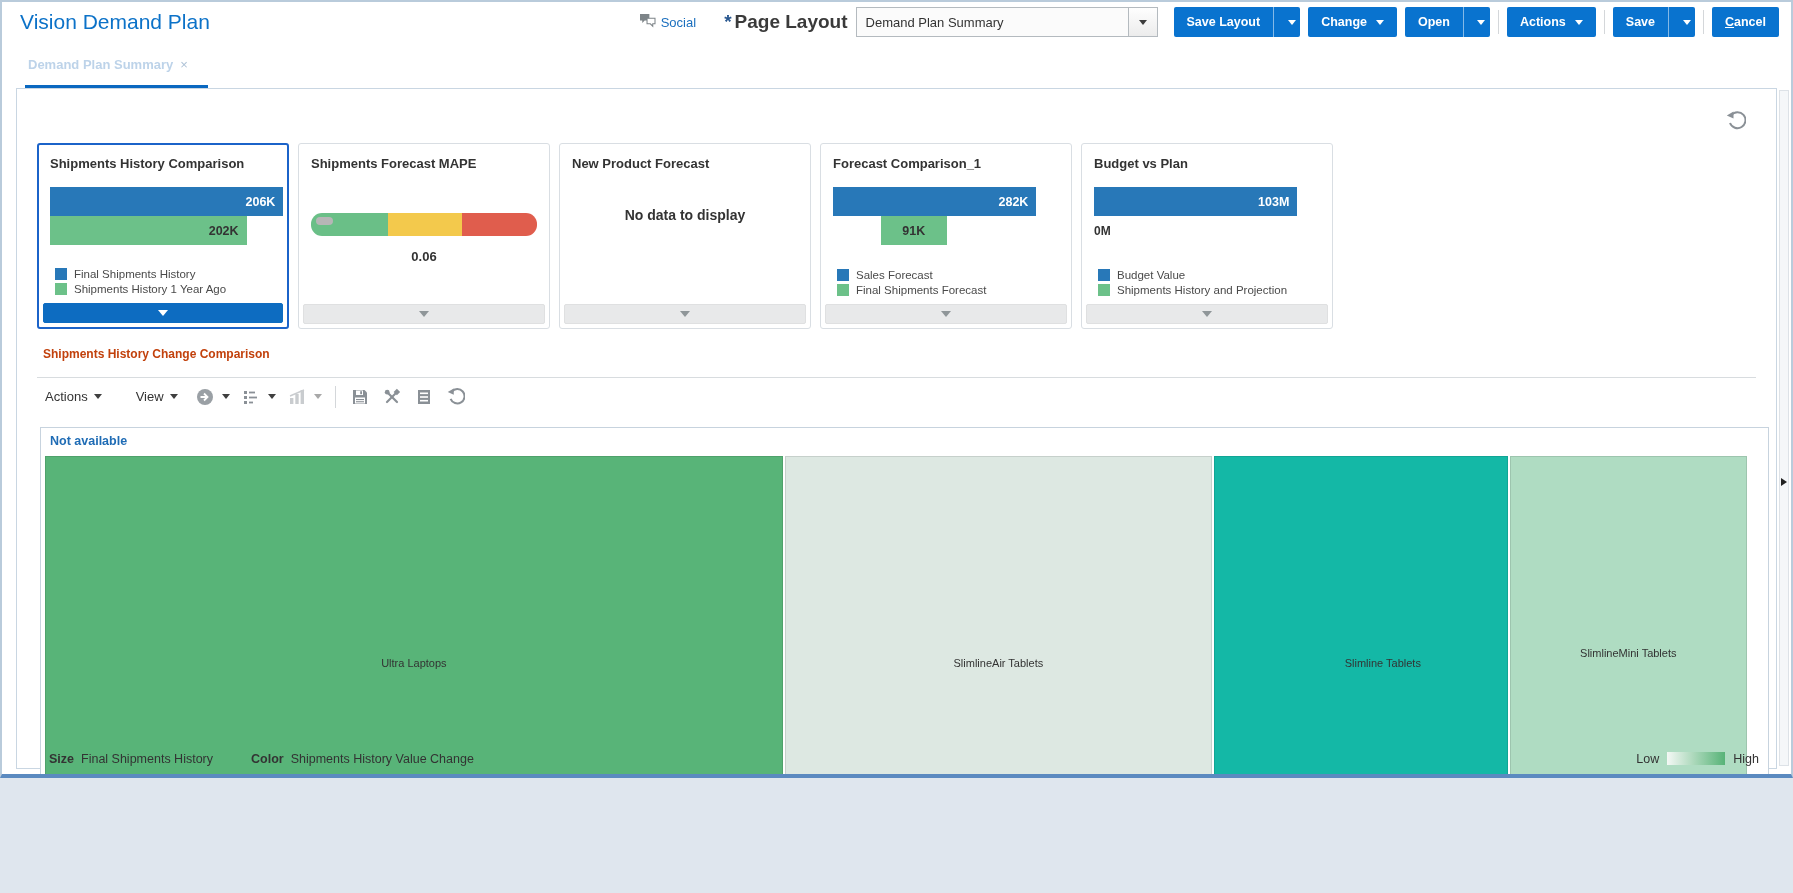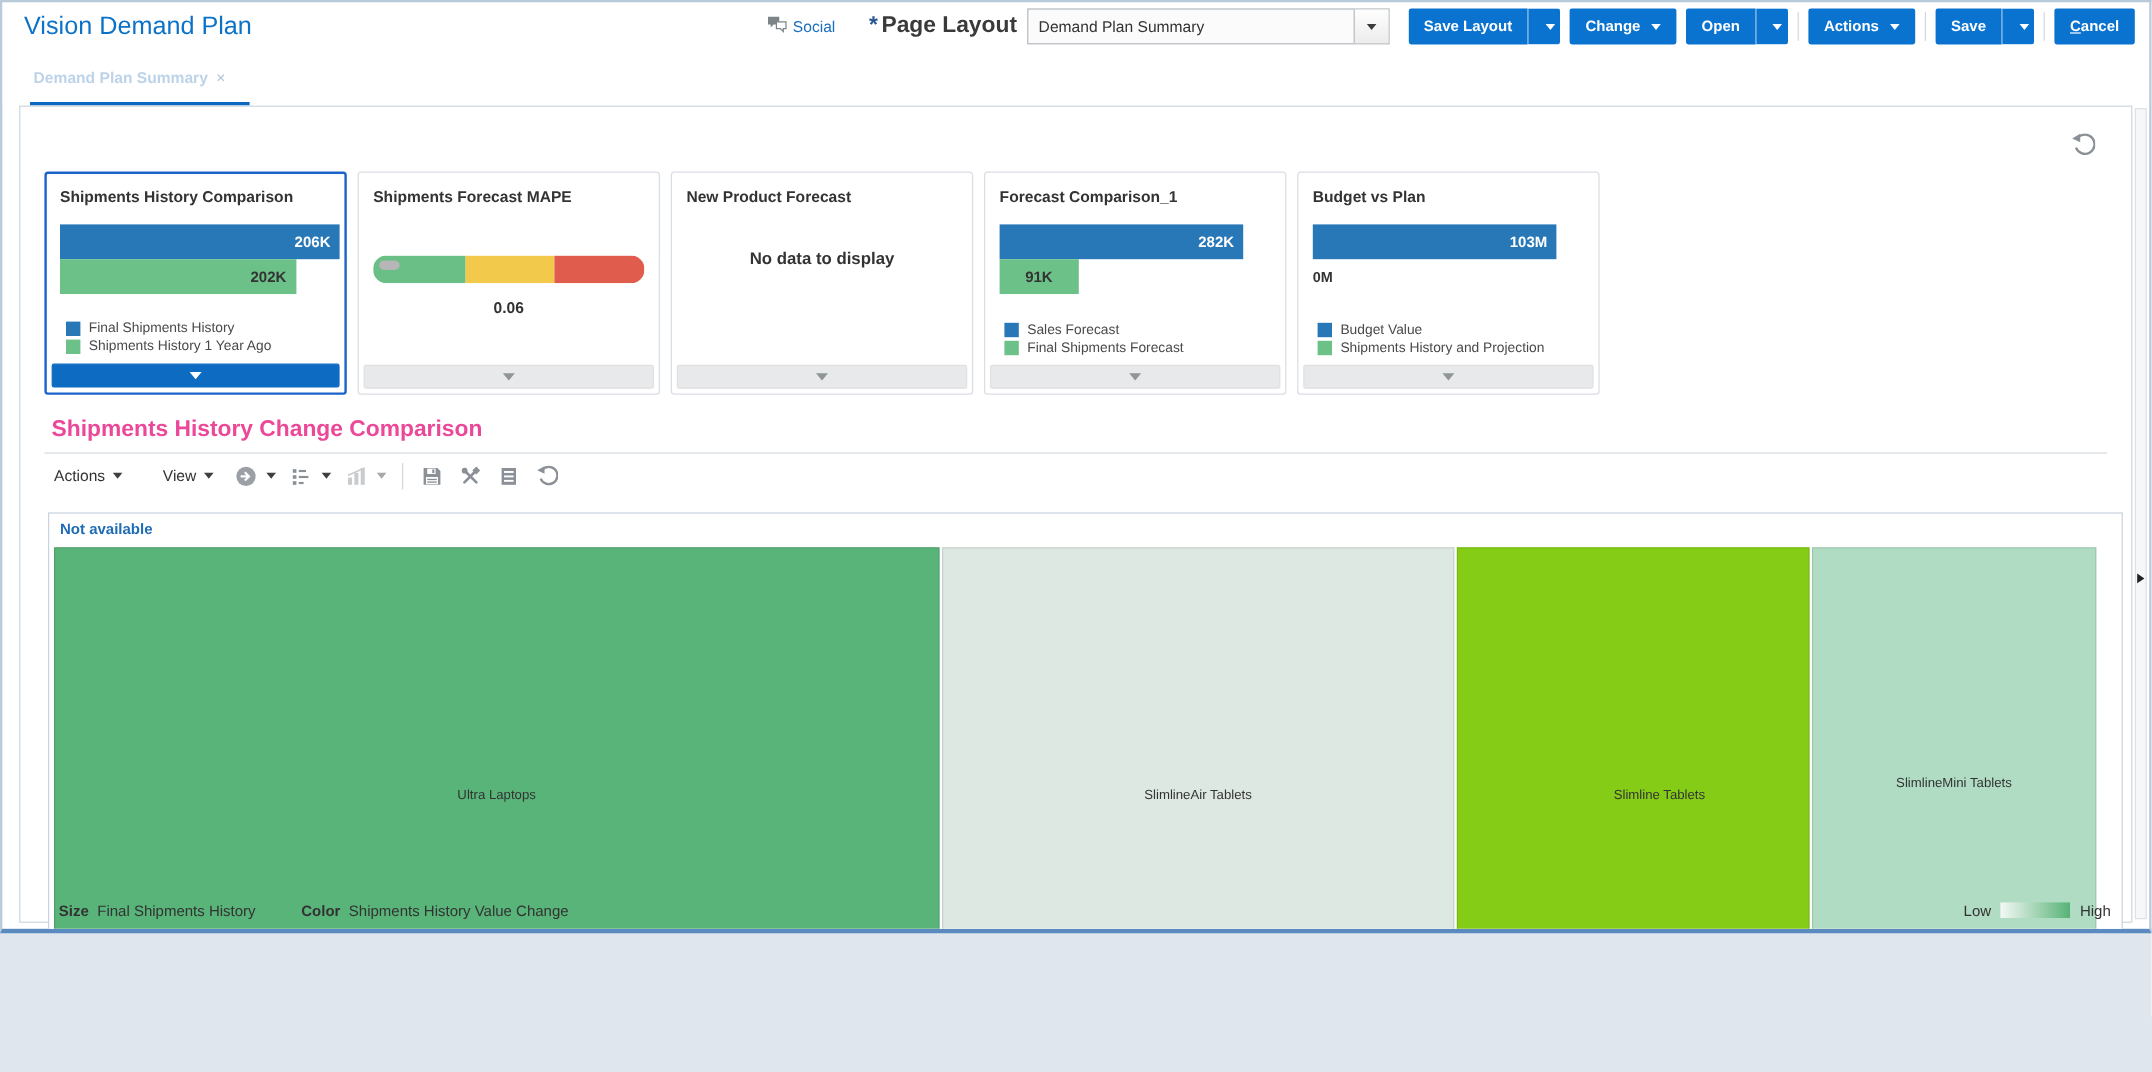--- a/index.html
+++ b/index.html
@@ -56,21 +56,21 @@
   .tile.selected .expander{background:#0d6cc1;border-color:#0d6cc1;}
   .tile.selected .car2{border-top-color:#fff;}
   .gauge{position:relative;margin-top:42px;height:23px;border-radius:11px;overflow:hidden;display:flex;}
   .gseg{height:100%;}
   .gind{position:absolute;left:5px;top:4px;width:17px;height:8px;border-radius:4px;background:#b6b6b6;}
   .gval{text-align:center;margin-top:13px;font-size:13px;font-weight:bold;color:#333;}
   .nodata{text-align:center;margin-top:36px;font-size:14px;font-weight:bold;color:#333;}
   .zero{margin-top:8px;font-size:12px;font-weight:bold;color:#333;}
 
   
-  .section-title{position:absolute;left:26px;top:258px;font-size:19px;font-weight:bold;color:#ec4899;}
+  .section-title{position:absolute;left:26px;top:258px;font-size:12px;font-weight:bold;color:#c2410c;}
   .toolbar{position:absolute;left:20px;right:20px;top:288px;height:38px;border-top:1px solid #d8dcdf;display:flex;align-items:center;gap:10px;padding-left:8px;box-sizing:border-box;}
   .tb-item{display:flex;align-items:center;gap:6px;font-size:13px;color:#333;cursor:pointer;}
   .car3{width:0;height:0;border-left:4px solid transparent;border-right:4px solid transparent;border-top:5px solid #3f3f3f;}
   .tb-sep{width:1px;height:22px;background:#d4d7da;margin:0 3px;}
   .tb-icon{display:flex;align-items:center;justify-content:center;width:22px;height:22px;cursor:pointer;}
   .disabled{opacity:.45;}
 
   
   .treemap-panel{position:absolute;left:23px;top:338px;width:1729px;height:445px;box-sizing:border-box;border:1px solid #c7d3de;background:#fff;}
   .tm-status{padding:6px 0 0 9px;font-size:12.5px;font-weight:bold;color:#1f6cb5;}
@@ -221,21 +221,21 @@
             <span class="car2"></span>
           </div>
       </div>
 
       <div class="tile">
         <div class="tile-title">Forecast Comparison_1</div>
         <div class="bars">
           <div class="bar" style="width: 90%; background: rgb(40, 120, 184);">
               <span class="val val-light">282K</span>
             </div>
-          <div class="bar center" style="width: 29%; background: rgb(108, 193, 137);">
+          <div class="bar center" style="width: 29%; background: rgb(108, 193, 137); margin-left: 48px;">
               <span class="val val-dark">91K</span>
             </div>
         </div>
         <div class="legend">
           <div class="legend-row">
               <span class="sw" style="background: rgb(40, 120, 184);"></span>
               <span>Sales Forecast</span>
             </div>
           <div class="legend-row">
               <span class="sw" style="background: rgb(108, 193, 137);"></span>
@@ -358,21 +358,21 @@
 
     <div class="treemap-panel">
       <div class="tm-status">Not available</div>
       <div class="tm-rects">
         <div class="tm-rect" style="width: 43.5%; background: rgb(88, 180, 120);">
           <span class="tm-label">Ultra Laptops</span>
         </div>
         <div class="tm-rect" style="width: 25.2%; background: rgb(221, 232, 226);">
           <span class="tm-label">SlimlineAir Tablets</span>
         </div>
-        <div class="tm-rect" style="width: 17.3%; background: #84cc16; padding-left: 44px;">
+        <div class="tm-rect" style="width: 17.3%; background: #14b8a6; padding-left: 44px;">
           <span class="tm-label">Slimline Tablets</span>
         </div>
         <div class="tm-rect has-child" style="width: 14%; background: rgb(175, 220, 194);">
           <div class="tm-center">
               <span class="tm-label">SlimlineMini Tablets</span>
             </div>
           <div class="tm-child" style="background: rgb(76, 175, 110);">
               <span>Tablet Subassemblies</span>
             </div>
         </div>

